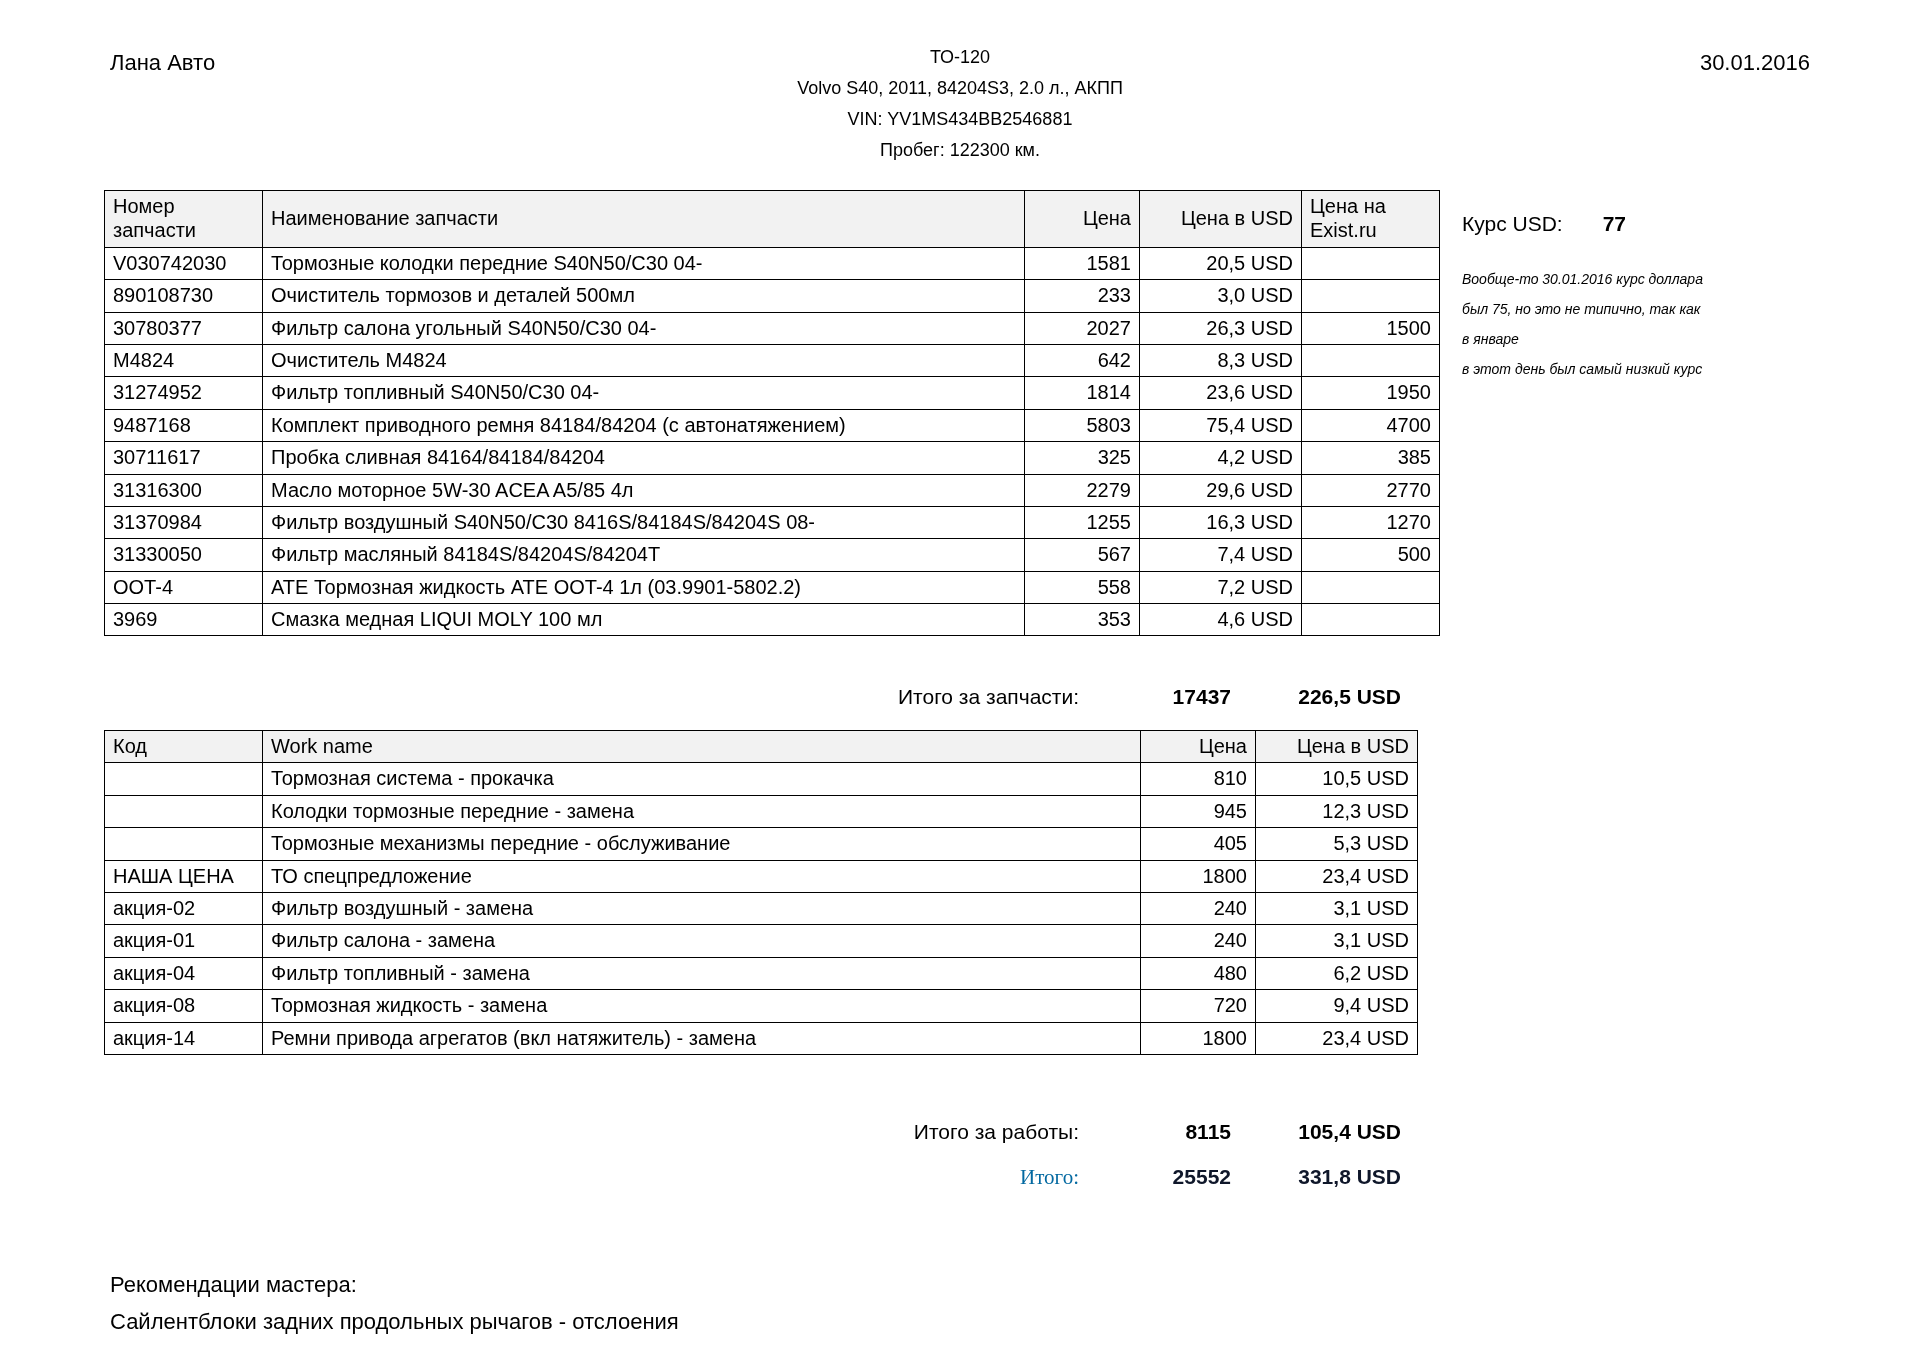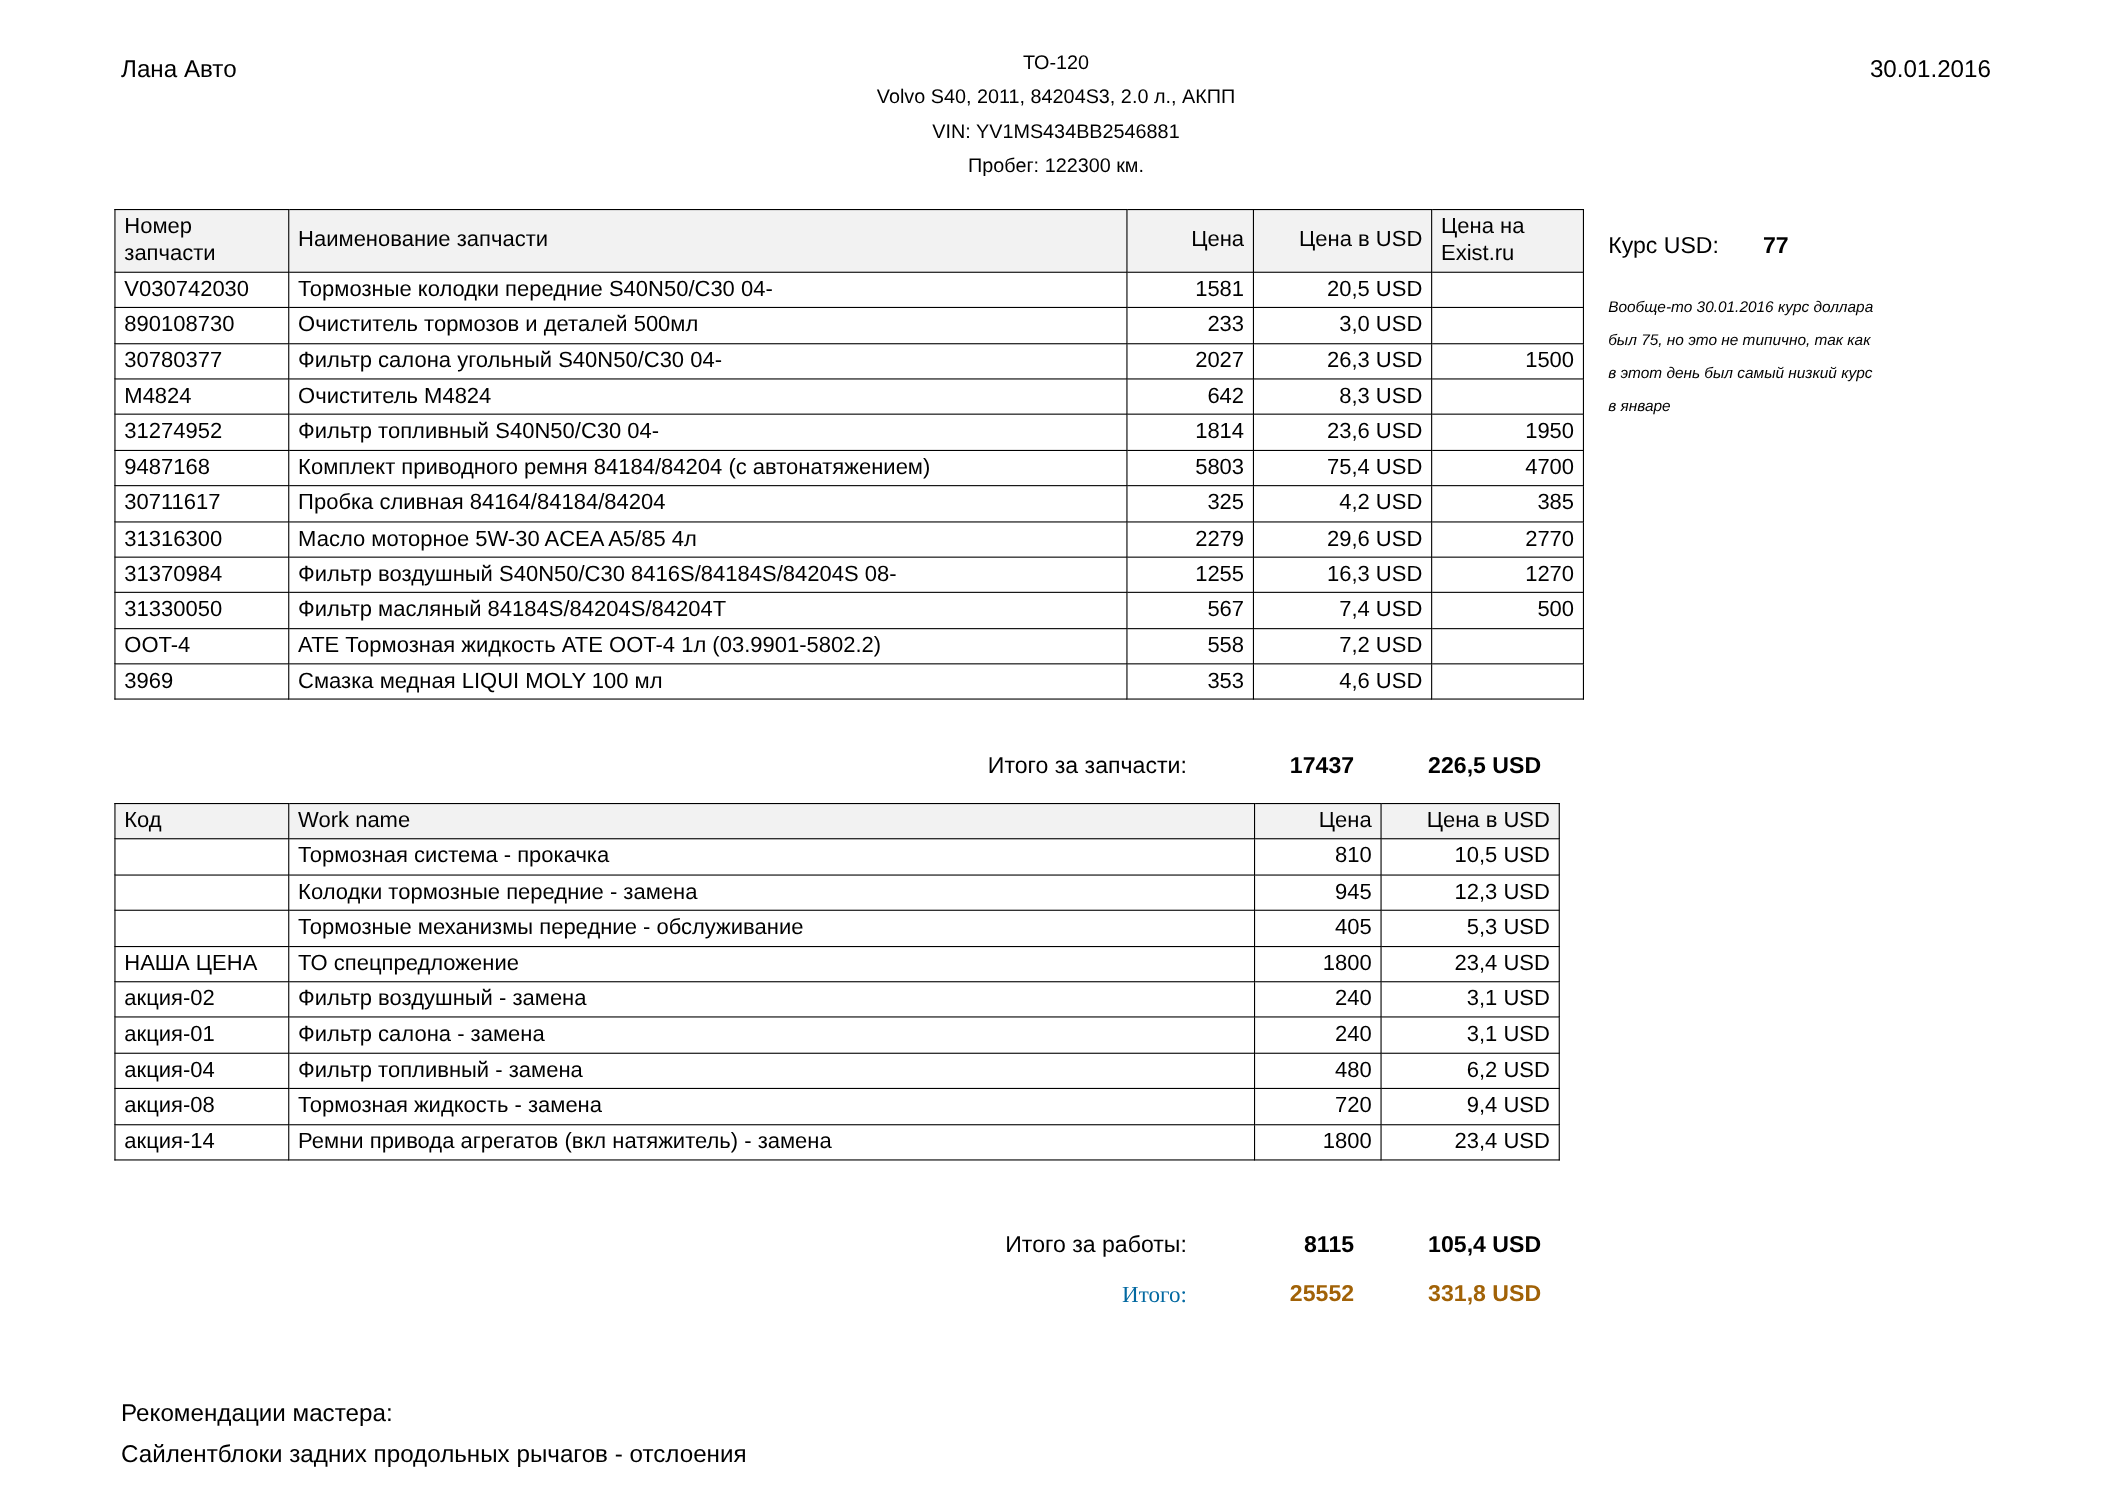--- a/index.html
+++ b/index.html
@@ -118,21 +118,21 @@
   .total-row .v2 {
     position: absolute;
     right: 38px;
     width: 155px;
     text-align: right;
   }
   .parts-total { top: 680px; }
   .works-total { top: 1115px; }
   .grand-total { top: 1160px; }
   .grand-total .lbl { color: #0369a1; font-weight: normal; font-family: Liberation Serif, serif; }
-  .grand-total .v1, .grand-total .v2 { color: #a16207; font-weight: bold; }
+  .grand-total .v1, .grand-total .v2 { color: #0f172a; font-weight: bold; }
 
   
   .works-wrap {
     position: absolute;
     left: 104px; top: 730px;
     width: 1313px;
   }
   .works-tbl { width: 1313px; }
   .wcol-code  { width: 158px; }
   .wcol-name  { width: 878px; }
@@ -397,22 +397,22 @@
     <span class="v2">331,8 USD</span>
   </div>
 
   <div class="rate-block">
     <div class="rate-line">
       <span class="rate-label">Курс USD:</span><span class="rate-value">77</span>
     </div>
     <div class="rate-note">
       <div>Вообще-то 30.01.2016 курс доллара</div>
       <div>был 75, но это не типично, так как</div>
+      <div>в январе</div>
       <div>в этот день был самый низкий курс</div>
-      <div>в январе</div>
     </div>
   </div>
 
   <div class="footer">
     <div>Рекомендации мастера:</div>
     <div>Сайлентблоки задних продольных рычагов - отслоения</div>
   </div>
 
 </div>
 

